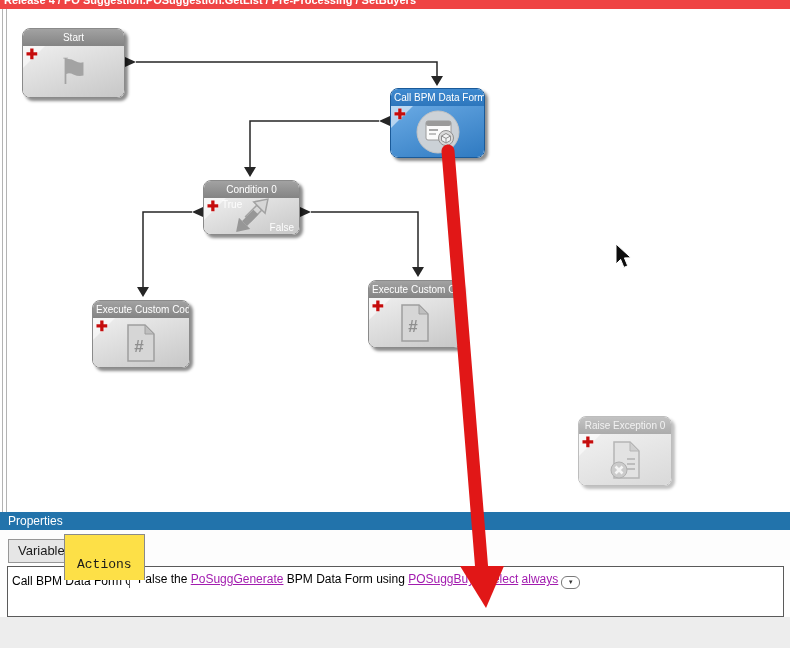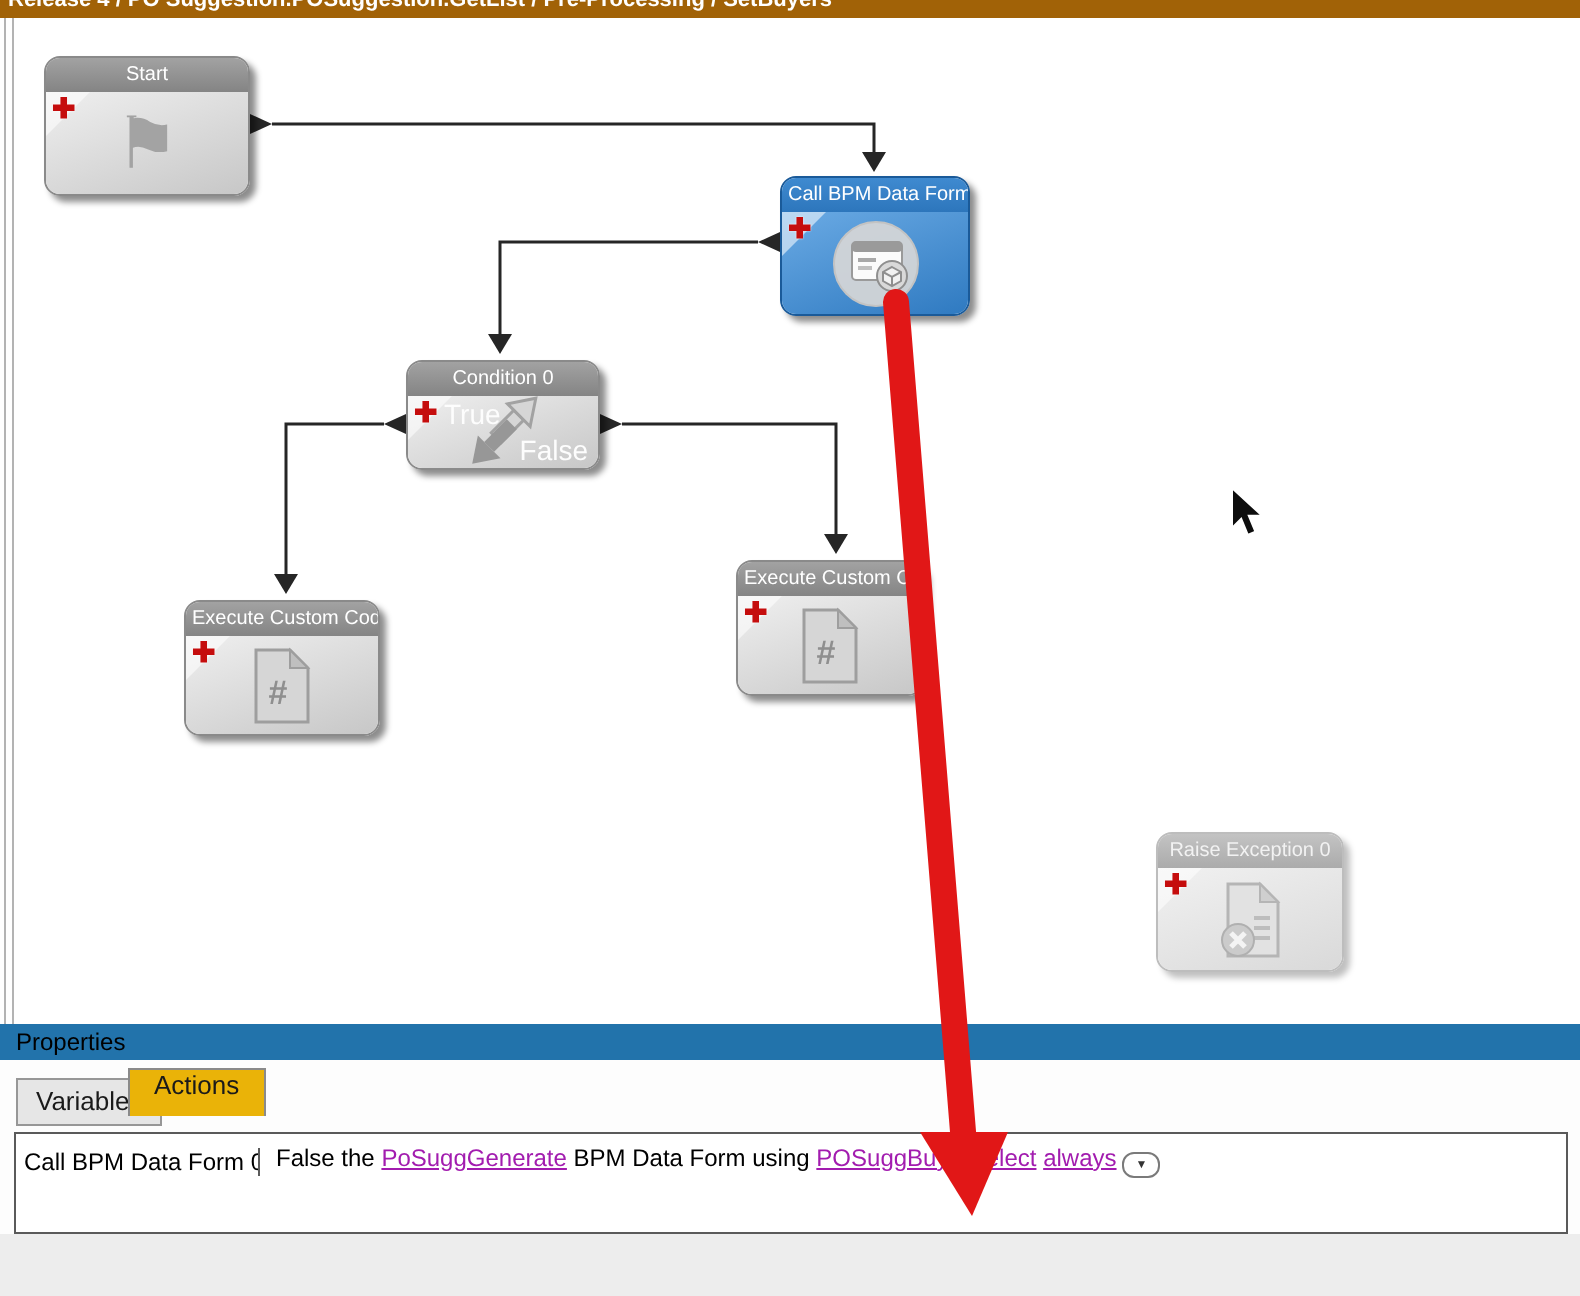--- a/index.html
+++ b/index.html
@@ -2,21 +2,21 @@
 <html><head>
 <meta charset="utf-8">
 <style>
   html,body { margin:0; padding:0; }
   body {
     width:790px; height:648px; position:relative; overflow:hidden;
     background:#ffffff; font-family:"Liberation Sans", sans-serif;
   }
   
   .titlebar { position:absolute; top:0; left:0; width:790px; height:9px;
-    background:#a16207; overflow:hidden; z-index:6; }
+    background:#ef4444; overflow:hidden; z-index:6; }
   .titlebar span { position:absolute; top:-6px; left:4px; color:#fff;
     font-size:11px; font-weight:bold; white-space:nowrap; }
   
   .splitter { position:absolute; left:2px; top:9px; width:3px; height:639px;
     background:#fff; border-left:1px solid #b3b3b3; border-right:1px solid #b3b3b3; z-index:5; }
   
   .node { position:absolute; border-radius:8px; overflow:hidden; z-index:3;
     border:1px solid #8a8a8a; box-shadow:3px 3px 3px rgba(0,0,0,0.45); box-sizing:border-box; }
   .node .hdr { height:17px; line-height:17px; text-align:center; color:#fff;
     font-size:10px; white-space:nowrap; overflow:hidden; padding:0 3px;
@@ -29,39 +29,39 @@
   .node.blue .hdr { background:linear-gradient(#3f8ad0,#2d76bc); }
   .node.blue .body { background:linear-gradient(160deg,#6aaae4,#2f7ac1); }
   .node.faded { border-color:#bdbdbd; box-shadow:3px 3px 3px rgba(0,0,0,0.25); }
   .node.faded .hdr { background:linear-gradient(#c3c3c3,#ababab); color:#f2f2f2; }
   .node.faded .body { background:linear-gradient(160deg,#f1f1f1,#d9d9d9); }
   .plus { position:absolute; top:0px; left:3px; color:#c50d0d; font-size:14px;
     font-weight:bold; z-index:2; text-shadow:0 0 1px #fff; cursor:default; }
   .icon-wrap { position:absolute; left:0; top:0; right:0; bottom:0;
     display:flex; align-items:center; justify-content:center; }
   .flag-glyph { font-size:36px; color:#a3a3a3; line-height:1; }
-  .port-label { position:absolute; color:#fdfdfd; font-size:14px; }
+  .port-label { position:absolute; color:#fdfdfd; font-size:10px; }
   .port-true { left:18px; top:1px; }
   .port-false { right:5px; bottom:1px; }
   
   svg.layer { position:absolute; left:0; top:0; z-index:1; pointer-events:none; }
   svg.layer-top { z-index:40; }
   svg.layer-cursor { z-index:60; }
   
   .props-title { position:absolute; top:512px; left:0; width:790px; height:18px;
-    background:#2273ab; color:#000000; font-size:12px; line-height:18px;
+    background:#2273ab; color:#ffffff; font-size:12px; line-height:18px;
     padding-left:8px; box-sizing:border-box; z-index:6; }
   .props-body { position:absolute; top:530px; left:0; width:790px; height:118px;
     background:#fdfdfd; z-index:5; }
   .tab { position:absolute; font-size:13px; color:#1a1a1a; box-sizing:border-box;
     white-space:nowrap; cursor:default; }
   .tab-inactive { left:8px; top:9px; background:#e6e6e6; border:1px solid #979797;
     padding:3px 9px 4px 9px; }
-  .tab-active { left:64px; top:4px; background:#eab308; border:1px solid #8a8a8a;
-    border-bottom:none; padding:0 12px 8px 12px; z-index:2; }
+  .tab-active { left:64px; top:4px; background:#fde047; border:1px solid #8a8a8a;
+    border-bottom:none; padding:22px 12px 8px 12px; z-index:2;font-family:Liberation Mono, monospace; }
   .props-table { position:absolute; top:36px; left:7px; width:777px; height:51px;
     background:#fff; border:1px solid #5a5a5a; box-sizing:border-box; }
   .t-row { display:flex; width:100%; box-sizing:border-box; }
   .t-head { height:22px; line-height:22px; border-bottom:1px solid #5a5a5a;
     color:#8f8f8f; font-weight:bold; font-size:13px; }
   .t-data { height:27px; align-items:center; font-size:12px; color:#000; }
   .c1 { width:122px; border-right:1px solid #5a5a5a; padding-left:6px;
     box-sizing:border-box; overflow:hidden; white-space:nowrap; }
   .t-data .c1 { font-size:12px; padding-left:4px; }
   .c2 { flex:1; padding-left:8px; overflow:hidden; white-space:nowrap; }

